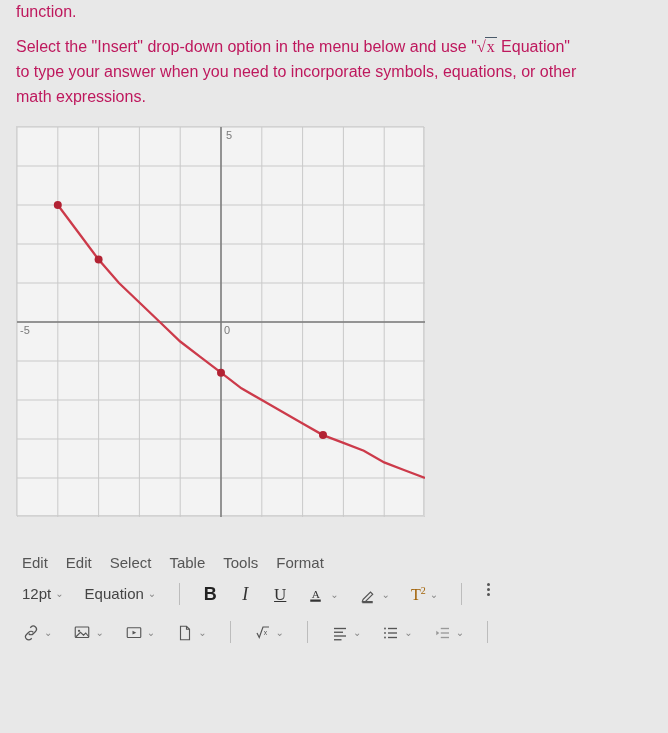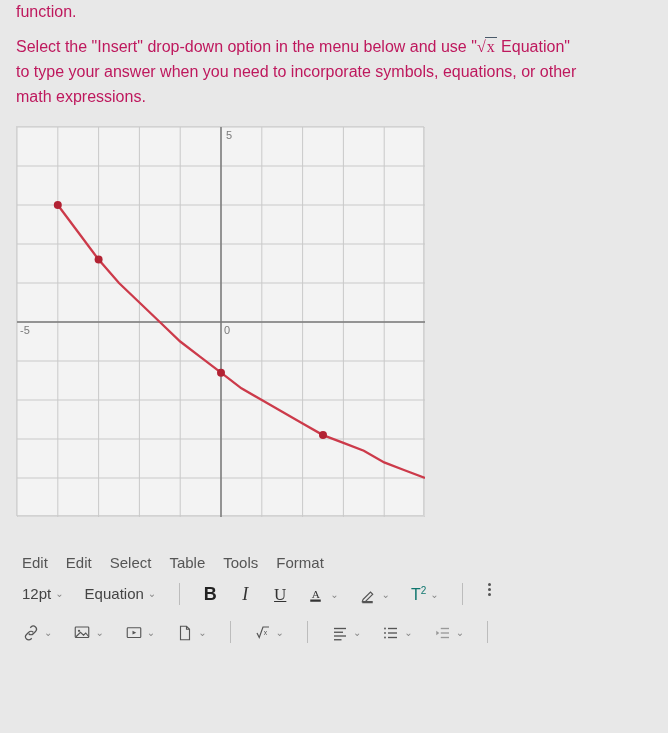--- a/index.html
+++ b/index.html
@@ -53,21 +53,21 @@
   }
   .sep { width:1px; height:22px; background:#bcbcbc; margin:0 6px; }
   .dd { display:inline-flex; align-items:center; gap:4px; padding:2px 4px; }
   .chev { font-size:10px; color:#888; }
   .btn { display:inline-flex; align-items:center; justify-content:center; min-width:22px; height:24px; padding:0 4px;}
   .bold-g { font-weight:800; font-size:18px; color:#222;}
   .ital-g { font-style:italic; font-family:serif; font-size:18px; color:#333;}
   .under-g { text-decoration:underline; font-size:17px; font-family:serif; color:#333;}
   .icon-svg { width:18px; height:18px; }
   .row2 { margin-top:6px; }
-  .sup-t { font-family:Liberation Sans, sans-serif; font-size:16px; color:#0f766e; }
+  .sup-t { font-family:Liberation Serif, serif; font-size:16px; color:#a16207; }
   .sup-t sup{ font-size:10px;}
   .vdots { display:inline-flex; flex-direction:column; gap:2px; align-items:center; padding:0 6px;}
   .vdots span{ width:3px;height:3px;background:#555;border-radius:50%;}
   .light { color:#888; }
 </style>
 </head>
 <body>
 
 <div class="question-text">
   <div class="line1">function.</div>

